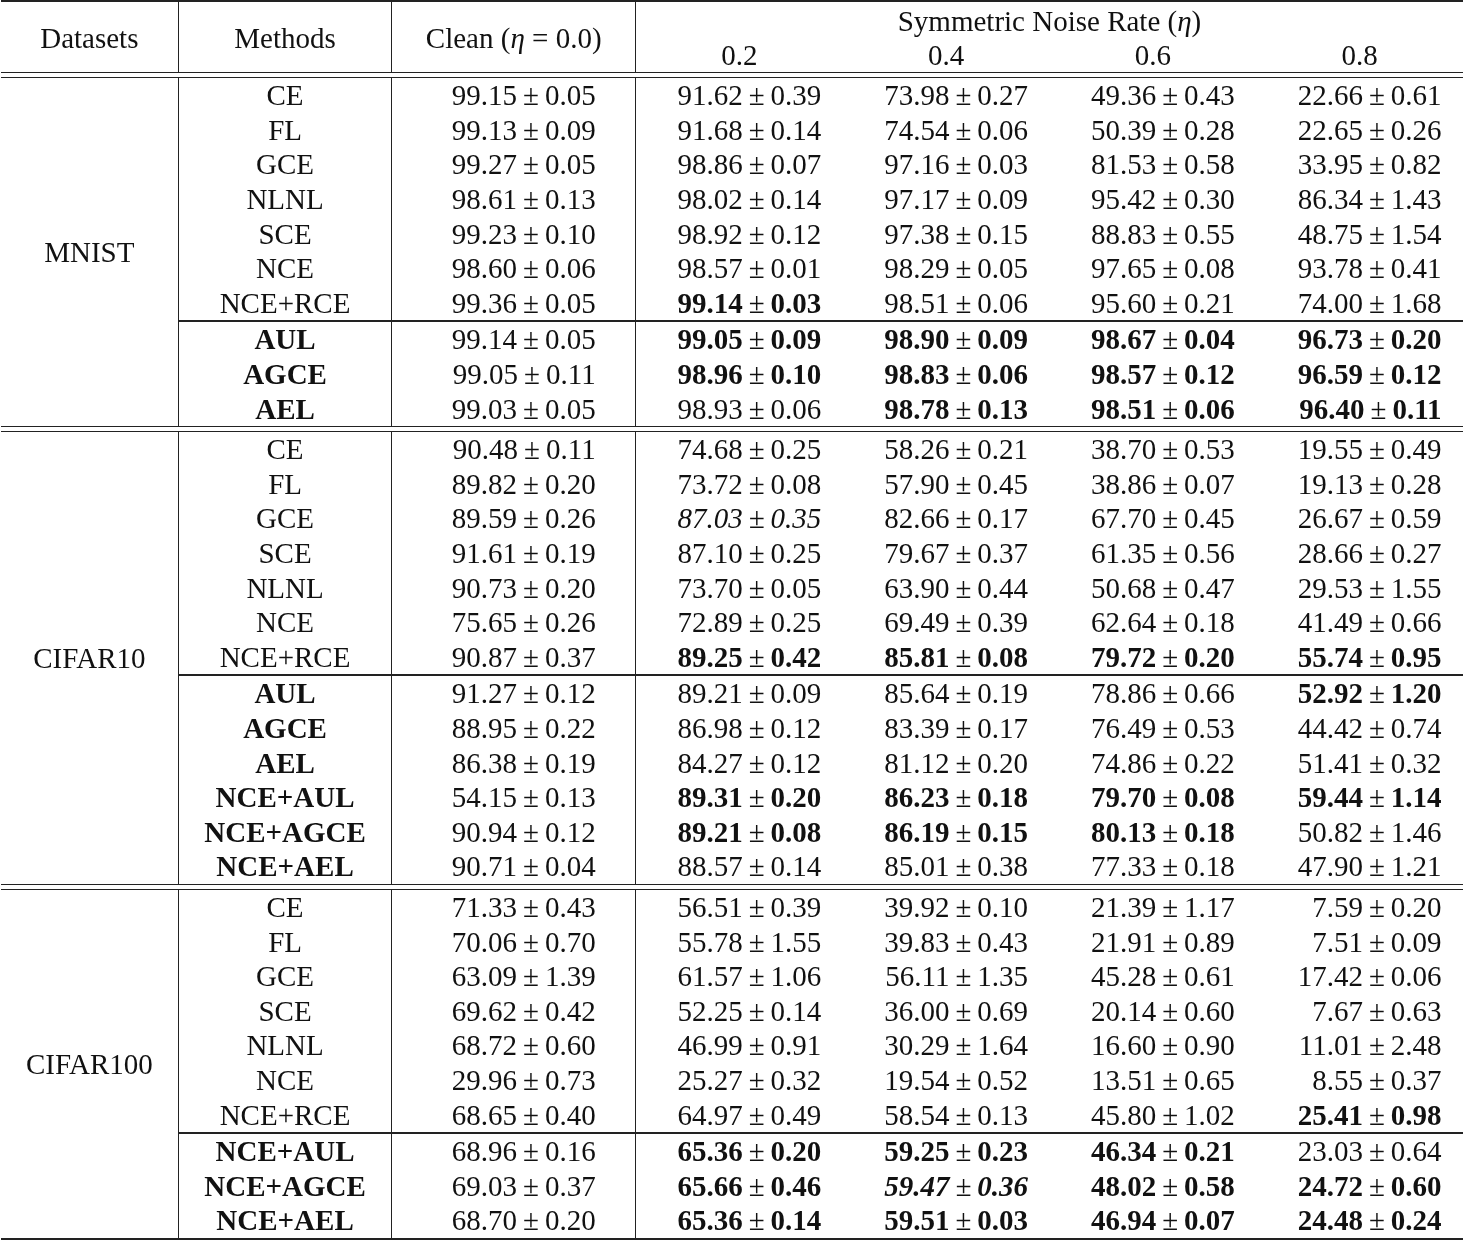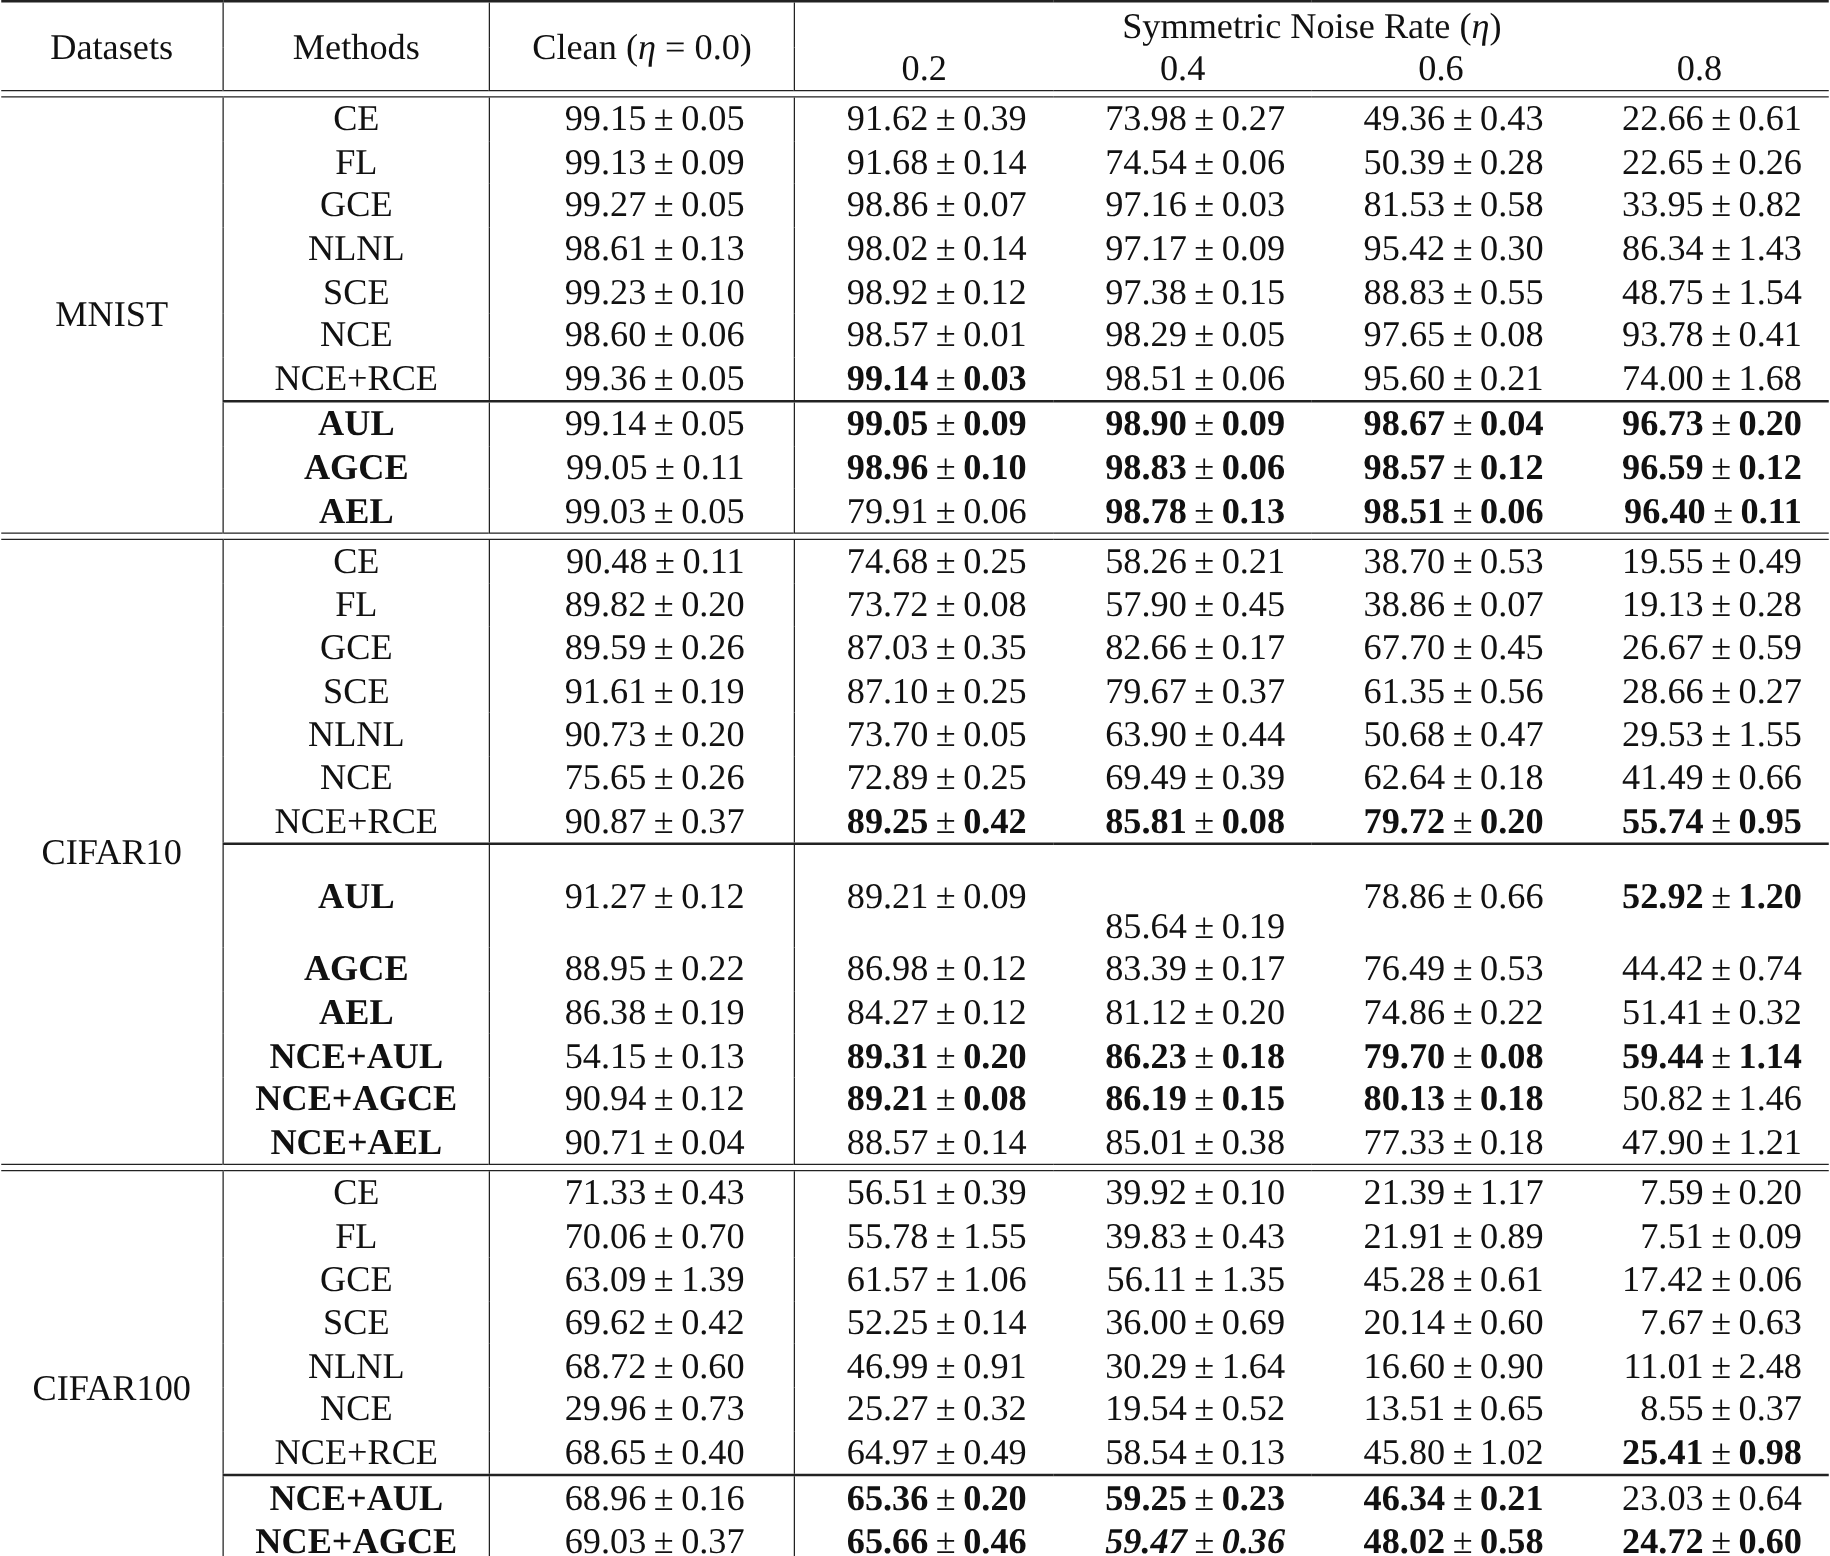--- a/index.html
+++ b/index.html
@@ -129,21 +129,21 @@
           <td class="c-m mcell bold"><span>AGCE</span></td>
           <td class="cell c-clean"><span class="num" style="min-width: 164px;"><span>99.05</span><span class="pm" style="font-weight: normal;">±</span><span>0.11</span></span></td>
           <td class="cell c-n bold"><span class="num" style="min-width: 164px;"><span>98.96</span><span class="pm" style="font-weight: normal;">±</span><span>0.10</span></span></td>
           <td class="cell c-n bold"><span class="num" style="min-width: 164px;"><span>98.83</span><span class="pm" style="font-weight: normal;">±</span><span>0.06</span></span></td>
           <td class="cell c-n bold"><span class="num" style="min-width: 164px;"><span>98.57</span><span class="pm" style="font-weight: normal;">±</span><span>0.12</span></span></td>
           <td class="cell c-n bold"><span class="num" style="min-width: 164px;"><span>96.59</span><span class="pm" style="font-weight: normal;">±</span><span>0.12</span></span></td>
         </tr>
         <tr class="data">
           <td class="c-m mcell bold"><span>AEL</span></td>
           <td class="cell c-clean"><span class="num" style="min-width: 164px;"><span>99.03</span><span class="pm" style="font-weight: normal;">±</span><span>0.05</span></span></td>
-          <td class="cell c-n"><span class="num" style="min-width: 164px;"><span>79.91</span><span class="pm" style="font-weight: normal;">±</span><span>0.06</span></span></td>
+          <td class="cell c-n"><span class="num" style="min-width: 164px;"><span>98.93</span><span class="pm" style="font-weight: normal;">±</span><span>0.06</span></span></td>
           <td class="cell c-n bold"><span class="num" style="min-width: 164px;"><span>98.78</span><span class="pm" style="font-weight: normal;">±</span><span>0.13</span></span></td>
           <td class="cell c-n bold"><span class="num" style="min-width: 164px;"><span>98.51</span><span class="pm" style="font-weight: normal;">±</span><span>0.06</span></span></td>
           <td class="cell c-n bold"><span class="num" style="min-width: 164px;"><span>96.40</span><span class="pm" style="font-weight: normal;">±</span><span>0.11</span></span></td>
         </tr>
         <tr class="sep-row">
           <td style="border-right: none;"></td>
           <td></td>
           <td></td>
           <td></td>
           <td></td>
@@ -163,21 +163,21 @@
           <td class="c-m mcell"><span>FL</span></td>
           <td class="cell c-clean"><span class="num" style="min-width: 164px;"><span>89.82</span><span class="pm" style="font-weight: normal;">±</span><span>0.20</span></span></td>
           <td class="cell c-n"><span class="num" style="min-width: 164px;"><span>73.72</span><span class="pm" style="font-weight: normal;">±</span><span>0.08</span></span></td>
           <td class="cell c-n"><span class="num" style="min-width: 164px;"><span>57.90</span><span class="pm" style="font-weight: normal;">±</span><span>0.45</span></span></td>
           <td class="cell c-n"><span class="num" style="min-width: 164px;"><span>38.86</span><span class="pm" style="font-weight: normal;">±</span><span>0.07</span></span></td>
           <td class="cell c-n"><span class="num" style="min-width: 164px;"><span>19.13</span><span class="pm" style="font-weight: normal;">±</span><span>0.28</span></span></td>
         </tr>
         <tr class="data">
           <td class="c-m mcell"><span>GCE</span></td>
           <td class="cell c-clean"><span class="num" style="min-width: 164px;"><span>89.59</span><span class="pm" style="font-weight: normal;">±</span><span>0.26</span></span></td>
-          <td class="cell c-n"><span class="num" style="min-width: 164px;"><span>87.03</span><span class="pm" style="font-weight: normal;">±</span><span>0.35</span></span></td>
+          <td class="cell c-n"><span class="num" style="min-width: 164px; font-style: italic;"><span>87.03</span><span class="pm" style="font-weight: normal;">±</span><span>0.35</span></span></td>
           <td class="cell c-n"><span class="num" style="min-width: 164px;"><span>82.66</span><span class="pm" style="font-weight: normal;">±</span><span>0.17</span></span></td>
           <td class="cell c-n"><span class="num" style="min-width: 164px;"><span>67.70</span><span class="pm" style="font-weight: normal;">±</span><span>0.45</span></span></td>
           <td class="cell c-n"><span class="num" style="min-width: 164px;"><span>26.67</span><span class="pm" style="font-weight: normal;">±</span><span>0.59</span></span></td>
         </tr>
         <tr class="data">
           <td class="c-m mcell"><span>SCE</span></td>
           <td class="cell c-clean"><span class="num" style="min-width: 164px;"><span>91.61</span><span class="pm" style="font-weight: normal;">±</span><span>0.19</span></span></td>
           <td class="cell c-n"><span class="num" style="min-width: 164px;"><span>87.10</span><span class="pm" style="font-weight: normal;">±</span><span>0.25</span></span></td>
           <td class="cell c-n"><span class="num" style="min-width: 164px;"><span>79.67</span><span class="pm" style="font-weight: normal;">±</span><span>0.37</span></span></td>
           <td class="cell c-n"><span class="num" style="min-width: 164px;"><span>61.35</span><span class="pm" style="font-weight: normal;">±</span><span>0.56</span></span></td>
@@ -204,21 +204,21 @@
           <td class="cell c-clean"><span class="num" style="min-width: 164px;"><span>90.87</span><span class="pm" style="font-weight: normal;">±</span><span>0.37</span></span></td>
           <td class="cell c-n bold"><span class="num" style="min-width: 164px;"><span>89.25</span><span class="pm" style="font-weight: normal;">±</span><span>0.42</span></span></td>
           <td class="cell c-n bold"><span class="num" style="min-width: 164px;"><span>85.81</span><span class="pm" style="font-weight: normal;">±</span><span>0.08</span></span></td>
           <td class="cell c-n bold"><span class="num" style="min-width: 164px;"><span>79.72</span><span class="pm" style="font-weight: normal;">±</span><span>0.20</span></span></td>
           <td class="cell c-n bold"><span class="num" style="min-width: 164px;"><span>55.74</span><span class="pm" style="font-weight: normal;">±</span><span>0.95</span></span></td>
         </tr>
         <tr class="data grp-top">
           <td class="c-m mcell bold"><span>AUL</span></td>
           <td class="cell c-clean"><span class="num" style="min-width: 164px;"><span>91.27</span><span class="pm" style="font-weight: normal;">±</span><span>0.12</span></span></td>
           <td class="cell c-n"><span class="num" style="min-width: 164px;"><span>89.21</span><span class="pm" style="font-weight: normal;">±</span><span>0.09</span></span></td>
-          <td class="cell c-n"><span class="num" style="min-width: 164px; margin-top: 48px;"><span>85.64</span><span class="pm" style="font-weight: normal;">±</span><span>0.19</span></span></td>
+          <td class="cell c-n"><span class="num" style="min-width: 164px;"><span>85.64</span><span class="pm" style="font-weight: normal;">±</span><span>0.19</span></span></td>
           <td class="cell c-n"><span class="num" style="min-width: 164px;"><span>78.86</span><span class="pm" style="font-weight: normal;">±</span><span>0.66</span></span></td>
           <td class="cell c-n bold"><span class="num" style="min-width: 164px;"><span>52.92</span><span class="pm" style="font-weight: normal;">±</span><span>1.20</span></span></td>
         </tr>
         <tr class="data">
           <td class="c-m mcell bold"><span>AGCE</span></td>
           <td class="cell c-clean"><span class="num" style="min-width: 164px;"><span>88.95</span><span class="pm" style="font-weight: normal;">±</span><span>0.22</span></span></td>
           <td class="cell c-n"><span class="num" style="min-width: 164px;"><span>86.98</span><span class="pm" style="font-weight: normal;">±</span><span>0.12</span></span></td>
           <td class="cell c-n"><span class="num" style="min-width: 164px;"><span>83.39</span><span class="pm" style="font-weight: normal;">±</span><span>0.17</span></span></td>
           <td class="cell c-n"><span class="num" style="min-width: 164px;"><span>76.49</span><span class="pm" style="font-weight: normal;">±</span><span>0.53</span></span></td>
           <td class="cell c-n"><span class="num" style="min-width: 164px;"><span>44.42</span><span class="pm" style="font-weight: normal;">±</span><span>0.74</span></span></td>

